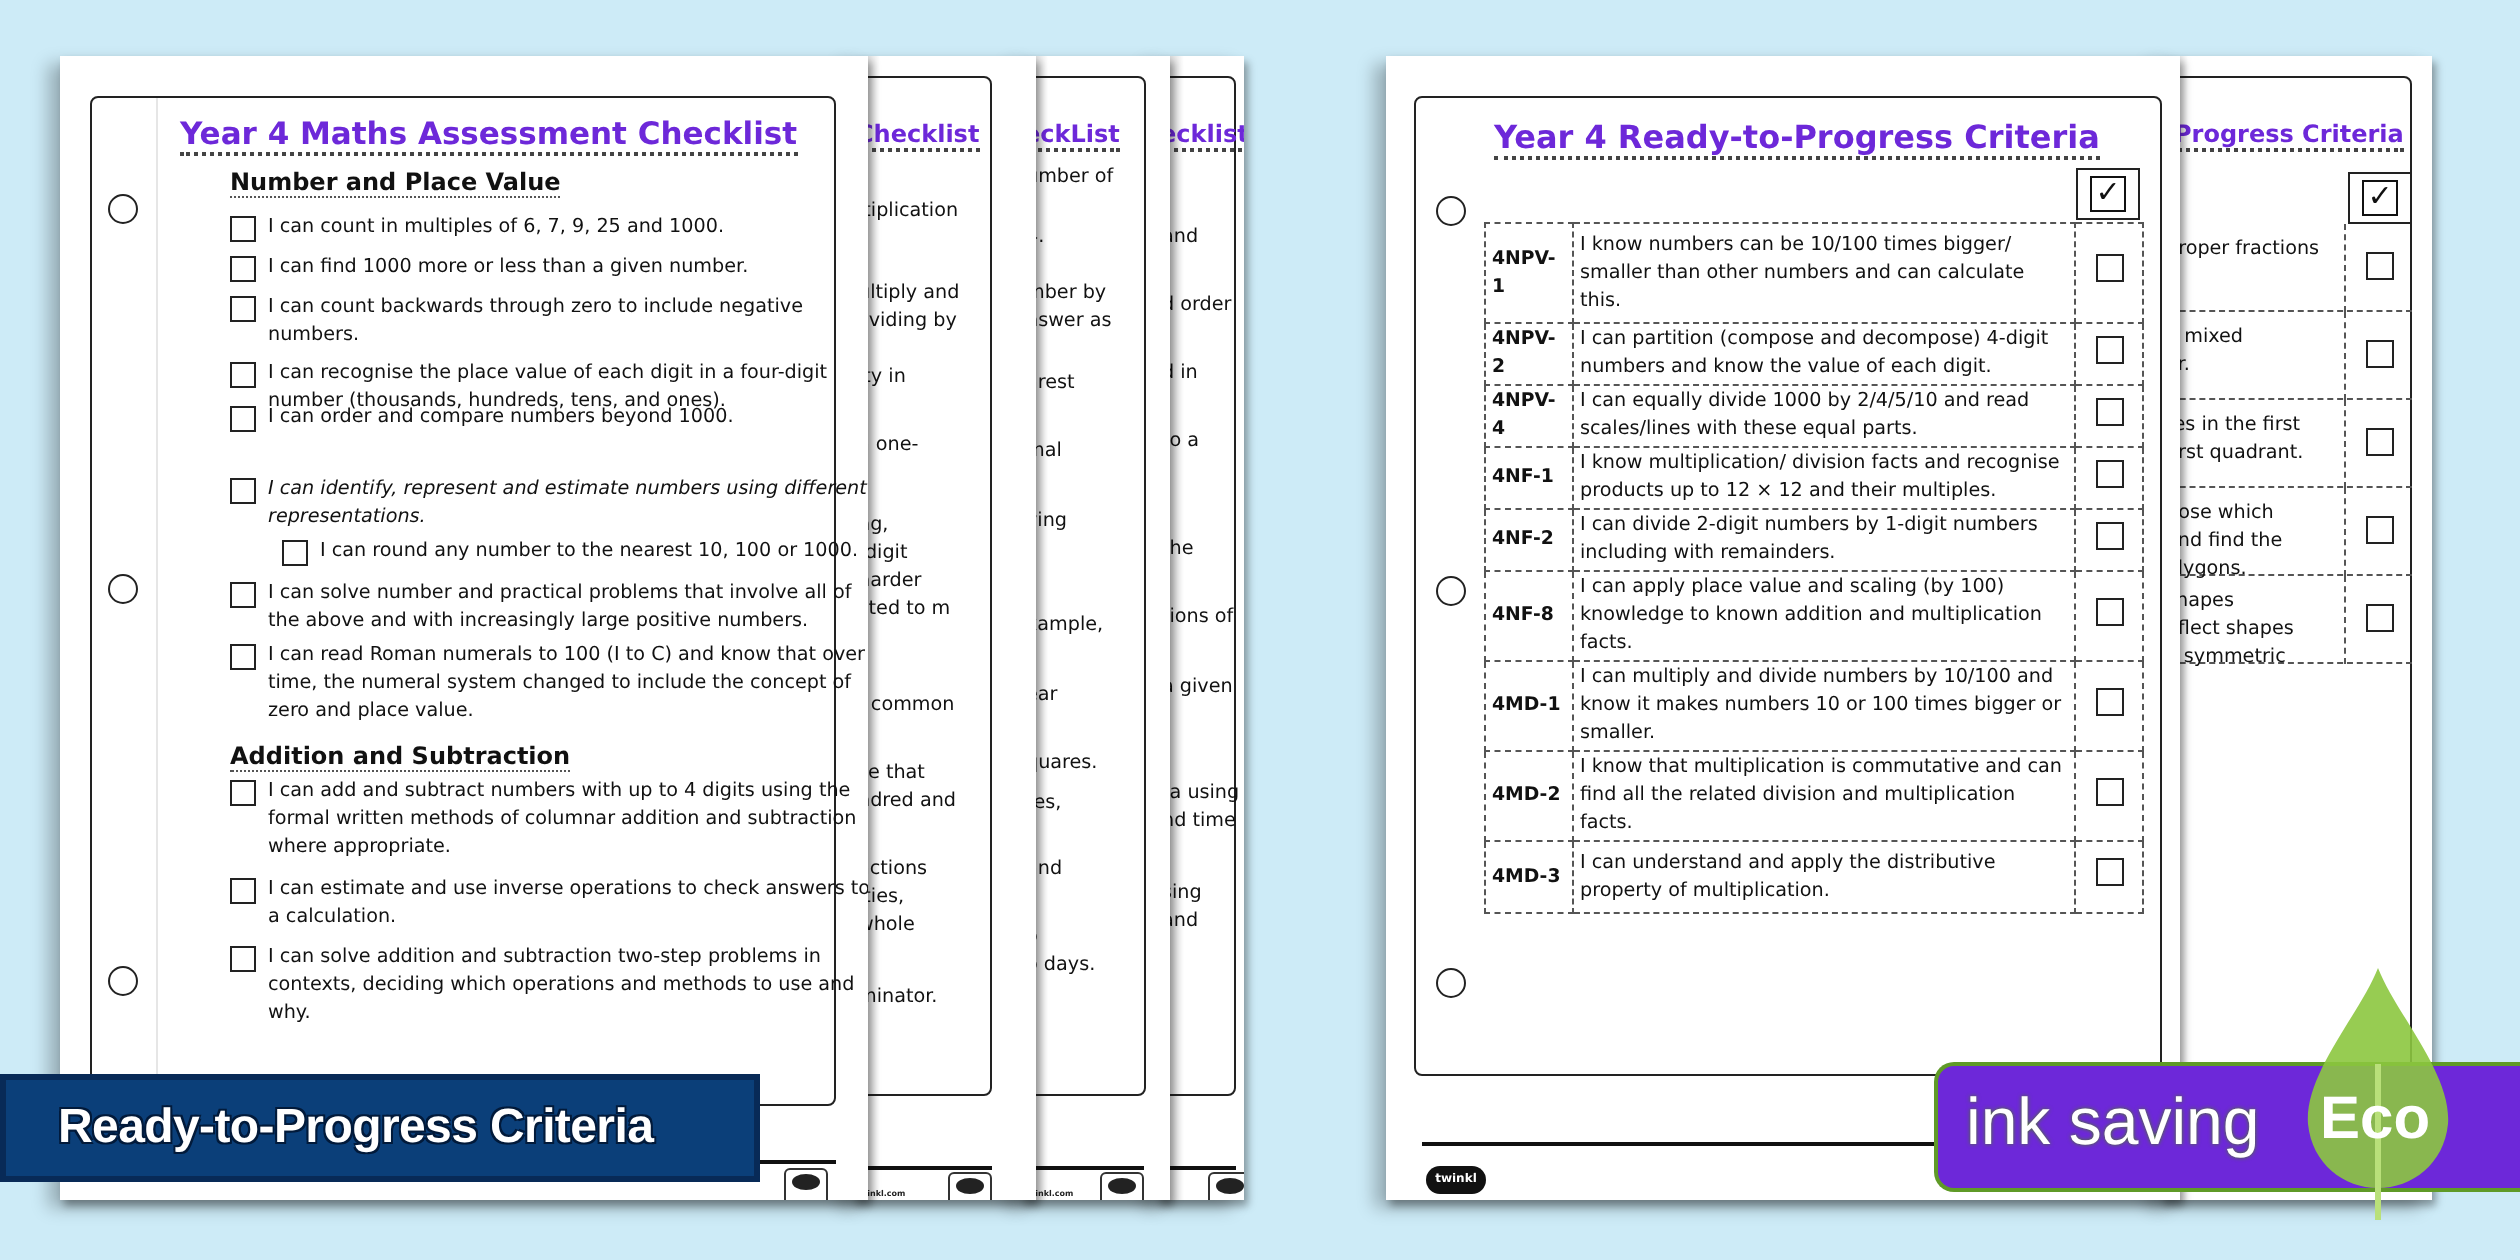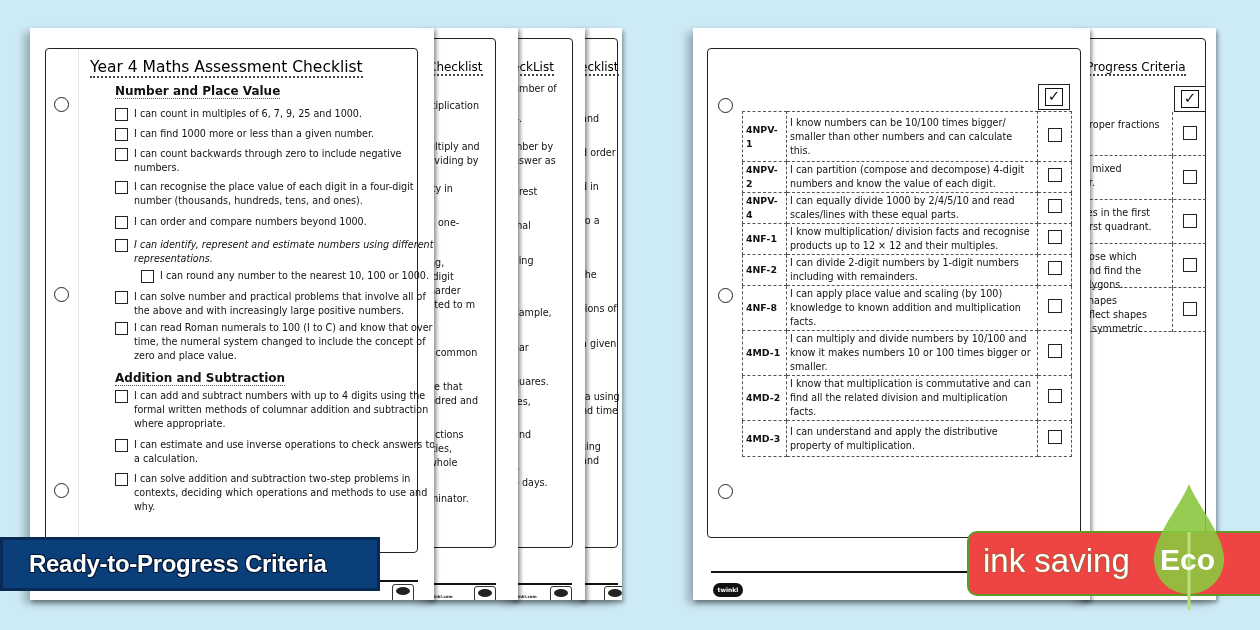--- a/index.html
+++ b/index.html
@@ -11,21 +11,21 @@
   }
   .sheet {
     position: absolute; background: #fff;
     box-shadow: -6px 4px 8px rgba(0,0,0,0.25), 2px 3px 4px rgba(0,0,0,0.35);
     overflow: hidden;
   }
   .frame {
     position: absolute; border: 1.5px solid #222; border-radius: 4px;
   }
   .title {
-    position: absolute; font-weight: normal; color: #000000;
+    position: absolute; font-weight: bold; color: #6d28d9;
     border-bottom: 2px dotted #444; white-space: nowrap;
   }
   .hole {
     position: absolute; width: 15px; height: 15px; border: 1.5px solid #222;
     border-radius: 50%; background: #fff;
   }
   .footer-line { position: absolute; height: 2px; background: #111; }
   .logo-mini {
     position: absolute; width: 22px; height: 22px; border: 1px solid #333; border-radius: 3px;
     background: #fff;
@@ -83,21 +83,21 @@
     background: #0b3f79; border: 3px solid #082a57;
     display: flex; align-items: center; padding-left: 26px;
   }
   .banner-blue span {
     font-family: "Liberation Sans", sans-serif; font-size: 24px; font-weight: bold; color: #fff;
     text-shadow: 1px 1px 0 #021a3a, -1px -1px 0 #021a3a, 1px -1px 0 #021a3a, -1px 1px 0 #021a3a;
     letter-spacing: -0.3px;
   }
   .banner-green {
     position: absolute; left: 967px; top: 531px; width: 293px; height: 65px;
-    background: #ef4444; border: 2px solid #5f9a27; border-right: none;
+    background: #6d28d9; border: 2px solid #5f9a27; border-right: none;
     border-radius: 10px 0 0 10px;
   }
   .banner-green .ink {
     position: absolute; left: 14px; top: 9px;
     font-family: "Liberation Sans", sans-serif; font-size: 33px; color: #fff;
     text-shadow: 0 0 2px #4a7d1a;
   }
   .leaf {
     position: absolute; left: 1150px; top: 482px; width: 78px; height: 130px;
   }
@@ -200,21 +200,21 @@
         <span>I can find 1000 more or less than a given number.</span>
       </div>
       <div class="ck-item" style="top: 119px;">
         <span class="ck-box"></span>
         <span>I can count backwards through zero to include negative numbers.</span>
       </div>
       <div class="ck-item" style="top: 152px;">
         <span class="ck-box"></span>
         <span>I can recognise the place value of each digit in a four-digit number (thousands, hundreds, tens, and ones).</span>
       </div>
-      <div class="ck-item" style="top: 187px;">
+      <div class="ck-item" style="top: 174px;">
         <span class="ck-box"></span>
         <span>I can order and compare numbers beyond 1000.</span>
       </div>
       <div class="ck-item" style="top: 210px; font-style: italic;">
         <span class="ck-box"></span>
         <span>I can identify, represent and estimate numbers using different representations.</span>
       </div>
       <div class="ck-item" style="top: 241px; padding-left: 26px;">
         <span class="ck-box"></span>
         <span>I can round any number to the nearest 10, 100 or 1000.</span>
@@ -282,20 +282,21 @@
         <div class="partial-text" style="left: 3px; top: 20px;">eflect shapes</div>
         <div class="partial-text" style="left: 3px; top: 34px;">a symmetric</div>
         <div style="position: absolute; left: 92px; top: 0px; width: 1px; height: 44px; border-left: 1px dashed rgb(85, 85, 85);"></div>
         <span class="tb" style="position: absolute; left: 103px; top: 14px;"></span>
       </div>
     </div>
 </div>
 
 <div class="sheet" style="left:693px;top:28px;width:397px;height:572px;">
   <div class="frame" style="left:14px;top:20px;width:374px;height:490px;"></div>
+  <div class="title" style="left:54px;top:31px;font-size:16px;">Year 4 Ready-to-Progress Criteria</div>
   <div class="hole" style="left:25px;top:70px;"></div>
   <div class="hole" style="left:25px;top:260px;"></div>
   <div class="hole" style="left:25px;top:456px;"></div>
   <div class="tick-cell" style="left:345px;top:56px;">
     <div class="tick-box">✓</div>
   </div>
   <table class="rtp" style="left:49px;top:83px;width:330px;">
     <tbody id="rtpbody">
         <tr style="height: 50px;">
           <td class="code">4NPV-1</td>

